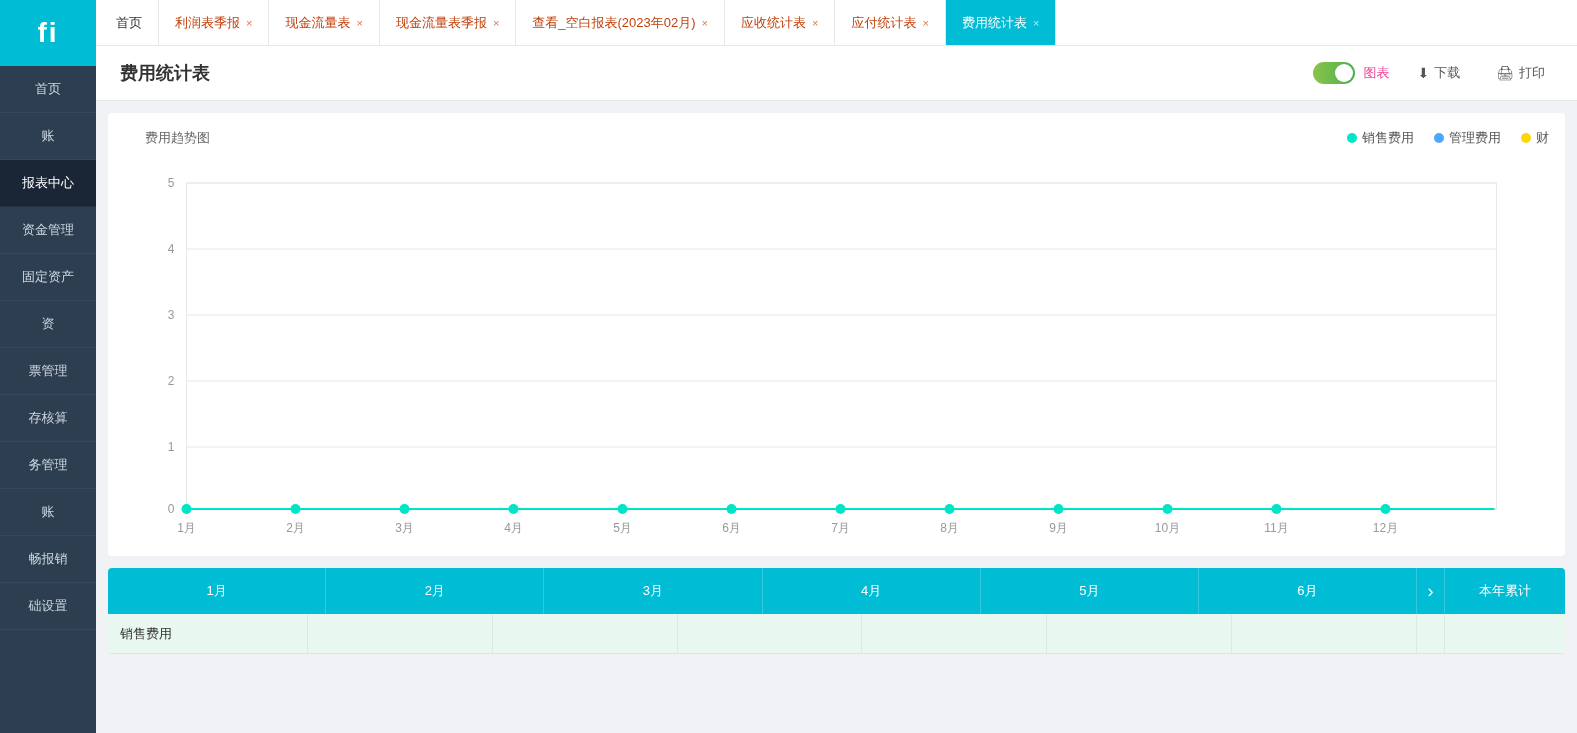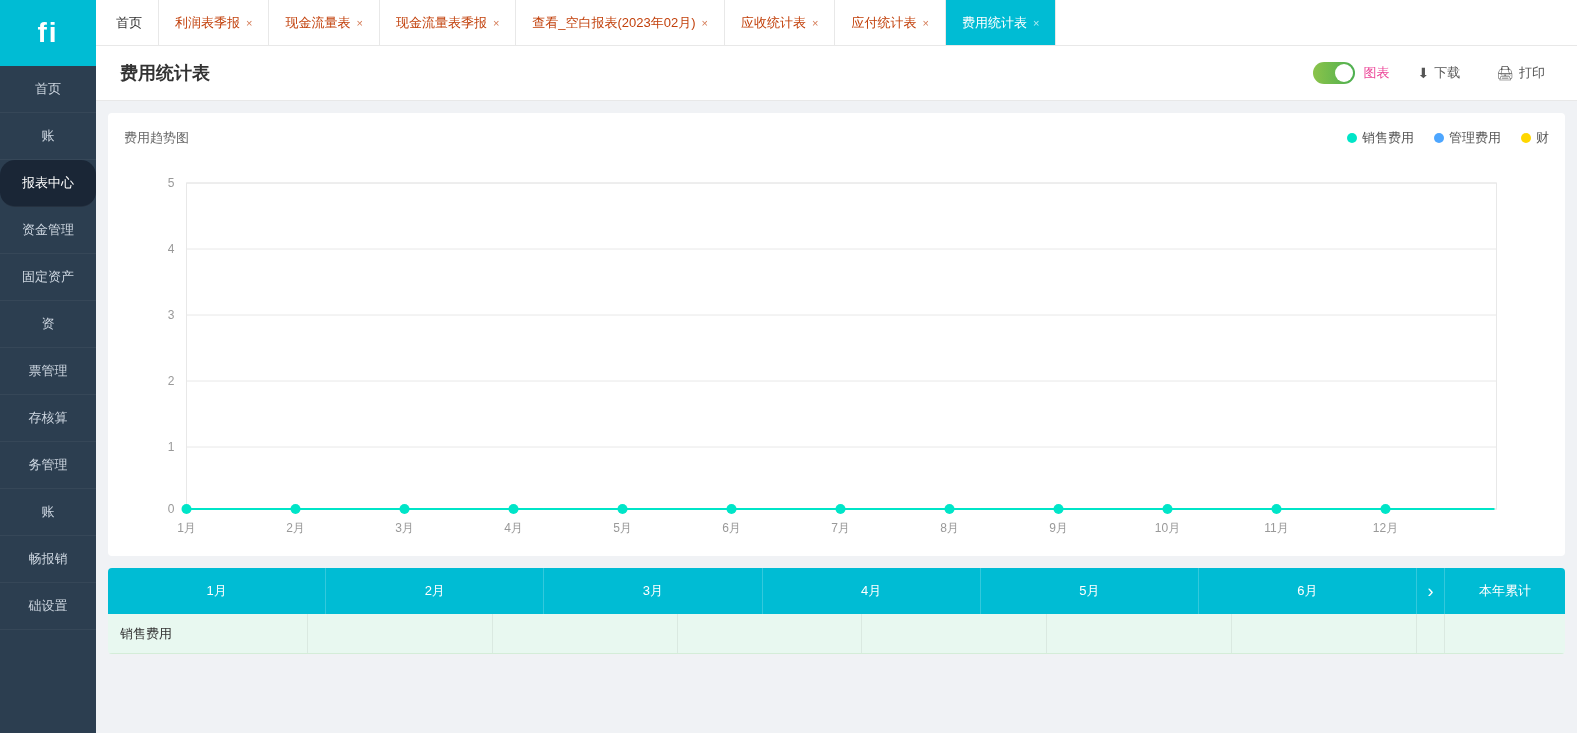--- a/index.html
+++ b/index.html
@@ -27,21 +27,21 @@
       letter-spacing: 2px;
     }
     .sidebar-item {
       color: #cdd6e0;
       padding: 14px 0;
       text-align: center;
       font-size: 13px;
       cursor: pointer;
       border-bottom: 1px solid rgba(255,255,255,0.05);
     }
-    .sidebar-item.active { background: #1a2636; color: white; border-radius: 15px; }
+    .sidebar-item.active { background: #1a2636; color: white; }
 
     
     .main {
       flex: 1;
       display: flex;
       flex-direction: column;
       height: 100%;
       overflow: hidden;
       background: #f0f2f5;
     }
@@ -148,21 +148,21 @@
       margin: 12px;
       padding: 16px;
       border-radius: 4px;
     }
     .chart-header {
       display: flex;
       align-items: center;
       justify-content: space-between;
       margin-bottom: 10px;
     }
-    .chart-title { font-size: 13px; color: #666; }
+    .chart-title { font-size: 13px; color: #666; margin-left: 21px; }
     .legend {
       display: flex;
       gap: 20px;
       align-items: center;
     }
     .legend-item {
       display: flex;
       align-items: center;
       gap: 5px;
       font-size: 13px;

